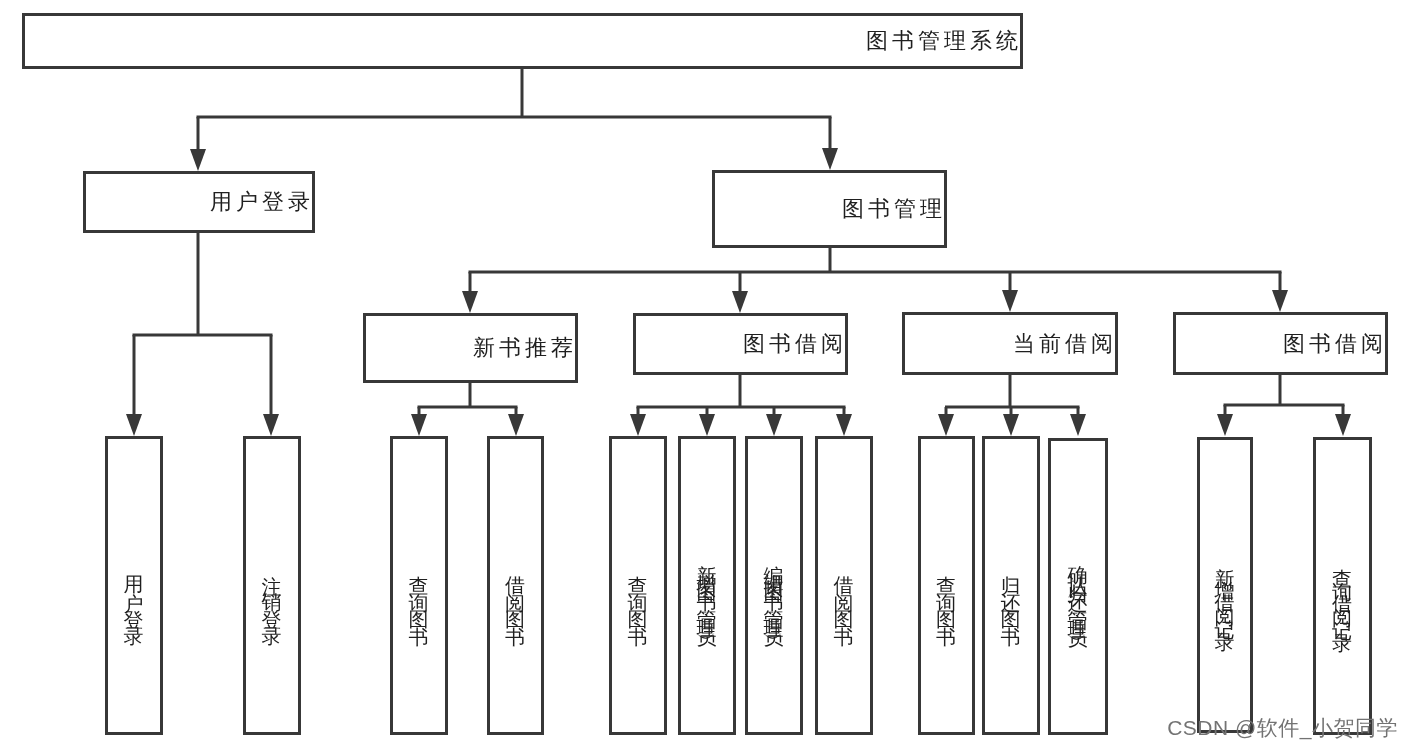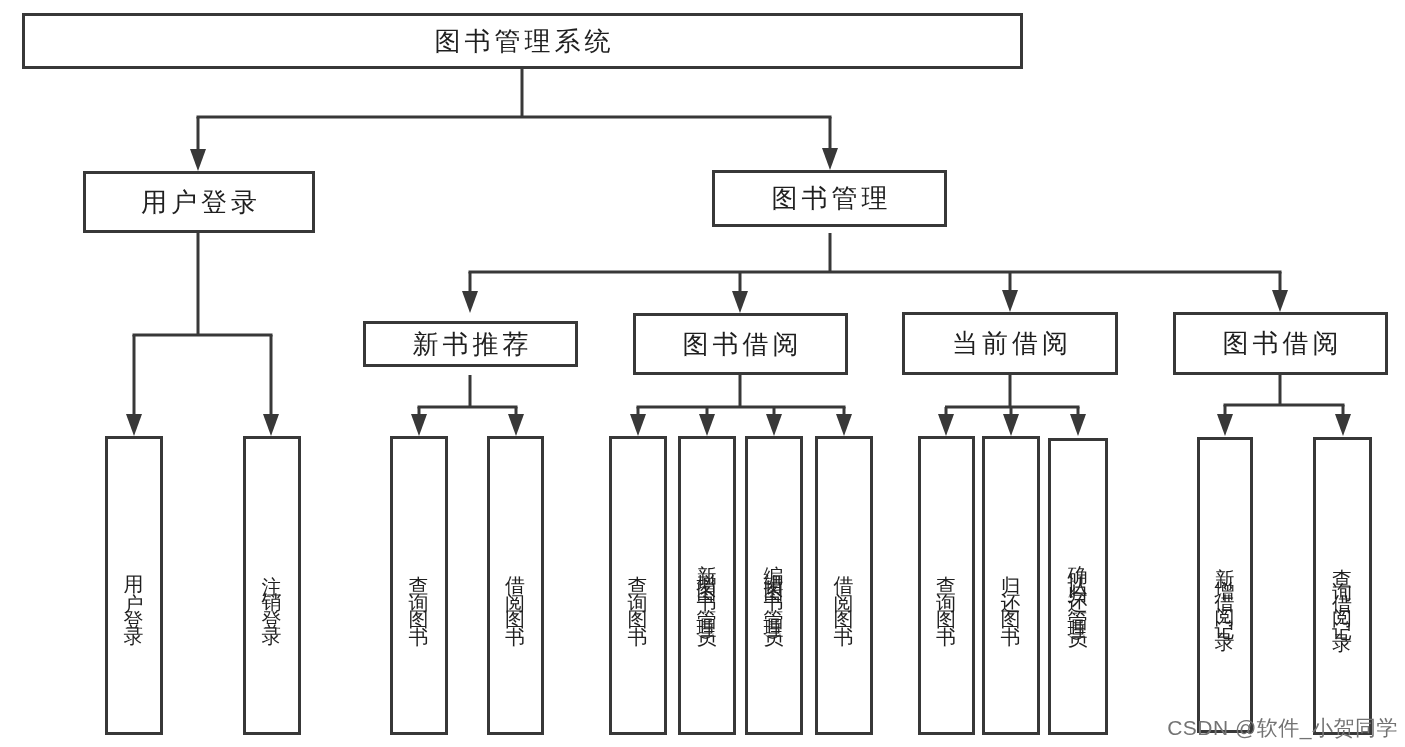--- a/index.html
+++ b/index.html
@@ -4,21 +4,21 @@
 <style>
   html,body{margin:0;padding:0;background:#ffffff;}
   .stage{
     position:relative;width:1405px;height:747px;background:#ffffff;overflow:hidden;
     font-family:"Liberation Sans","DejaVu Sans",sans-serif;color:#1f1f1f;
   }
   .node{
     position:absolute;box-sizing:border-box;background:#ffffff;
     border:3px solid #383838;display:flex;align-items:center;justify-content:center;
   }
-  .node.h{font-size:26px;letter-spacing:4px;white-space:nowrap;}
+  .node.h{font-size:22px;letter-spacing:4px;white-space:nowrap;justify-content:flex-end;}
   .node.h .lbl{transform:translateX(2px);} 
   .node.v{font-size:20px;}
   .vtext{
     writing-mode:vertical-rl;text-orientation:mixed;white-space:nowrap;line-height:1;
   }
   .sp-short{letter-spacing:17px;transform:translateY(8px);}
   .sp-long{letter-spacing:9px;transform:translateY(4px);}
   svg.wires{position:absolute;left:0;top:0;pointer-events:none;}
   .watermark{
     position:absolute;right:7px;top:714px;font-size:21px;letter-spacing:0.5px;
@@ -96,25 +96,25 @@
     </g>
   </svg>
 
   <div class="node h" style="left:22px;top:13px;width:1001px;height:56px;">
     <span class="lbl">图书管理系统</span>
   </div>
 
   <div class="node h" style="left:83px;top:171px;width:232px;height:62px;">
     <span class="lbl">用户登录</span>
   </div>
-  <div class="node h" style="left:712px;top:170px;width:235px;height:57px;">
+  <div class="node h" style="left:712px;top:170px;width:235px;height:78px;">
     <span class="lbl">图书管理</span>
   </div>
 
-  <div class="node h" style="left:363px;top:313px;width:215px;height:46px;margin-top:8px;">
+  <div class="node h" style="left:363px;top:313px;width:215px;height:70px;">
     <span class="lbl">新书推荐</span>
   </div>
   <div class="node h" style="left:633px;top:313px;width:215px;height:62px;">
     <span class="lbl">图书借阅</span>
   </div>
   <div class="node h" style="left:902px;top:312px;width:216px;height:63px;">
     <span class="lbl">当前借阅</span>
   </div>
   <div class="node h" style="left:1173px;top:312px;width:215px;height:63px;">
     <span class="lbl">图书借阅</span>

